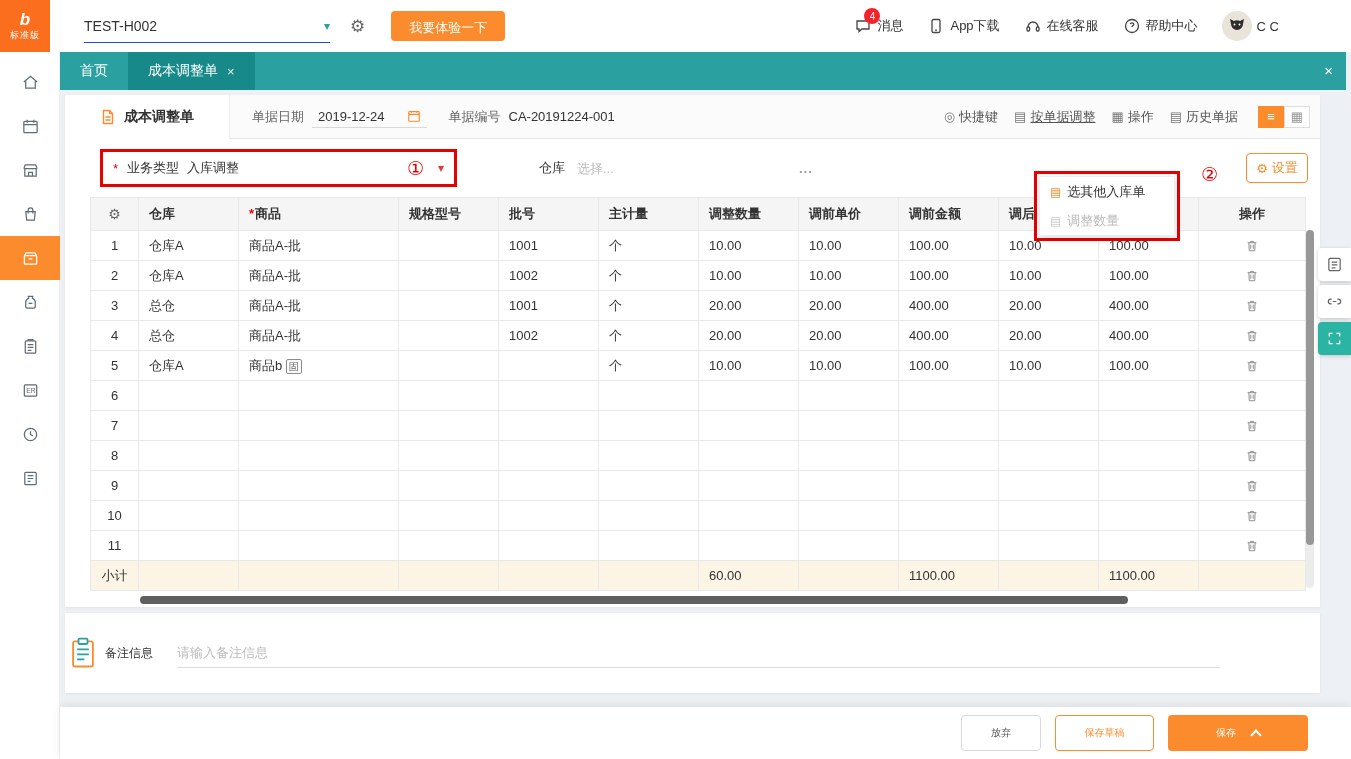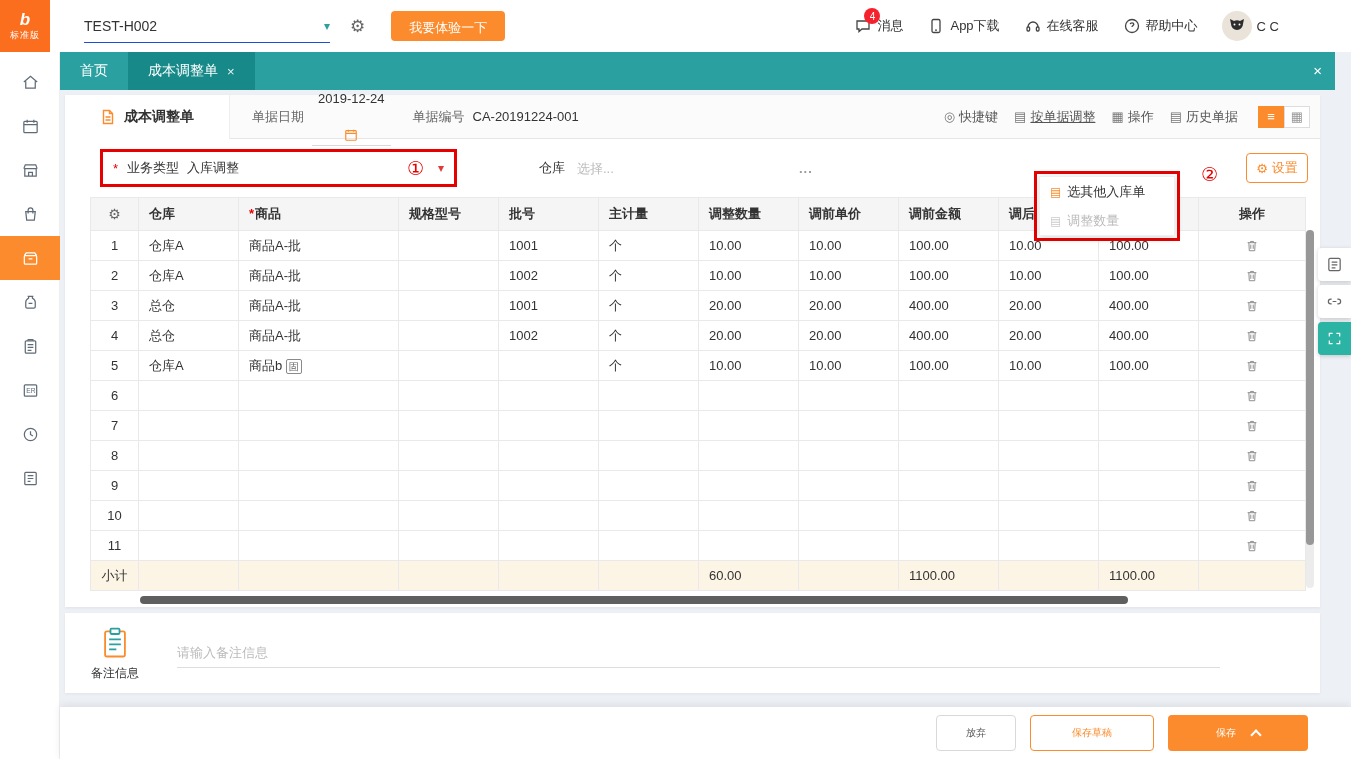--- a/index.html
+++ b/index.html
@@ -16,21 +16,21 @@
   .chev-teal { color:#2ba0a0; font-size:12px; }
   .top-gear { margin-left:20px; font-size:17px; color:#666; cursor:pointer; }
   .exp-btn { margin-left:26px; height:30px; padding:8px 18px; background:#fb8b2c; color:#fff; border:none; border-radius:4px; font-size:13px; cursor:pointer; }
   .top-right { margin-left:auto; margin-right:72px; display:flex; align-items:center; gap:24px; }
   .top-item { display:flex; align-items:center; gap:5px; color:#333; cursor:pointer; position:relative; font-size:13px; }
   .ti-ic { width:18px; height:18px; stroke:#444; fill:none; stroke-width:1.3; }
   .badge { position:absolute; top:-9px; left:10px; min-width:16px; height:16px; border-radius:8px; background:#f5222d; color:#fff; font-size:10px; display:flex; align-items:center; justify-content:center; padding:0 3px; }
   .avatar { width:30px; height:30px; border-radius:50%; background:#e9e3da; display:flex; align-items:center; justify-content:center; overflow:hidden; cursor:pointer; }
 
   
-  .tabbar { position:absolute; left:60px; top:52px; right:16px; height:38px; background:#2ba0a0; display:flex; align-items:stretch; z-index:4; }
+  .tabbar { position:absolute; left:60px; top:52px; right:5px; height:38px; background:#2ba0a0; display:flex; align-items:stretch; z-index:4; }
   .tab { display:flex; align-items:center; padding:0 20px; color:#fff; font-size:14px; cursor:pointer; }
   .tab.active { background:#178989; gap:9px; }
   .tab-close { font-size:13px; opacity:.9; }
   .bar-close { position:absolute; right:13px; top:10px; color:#fff; font-size:15px; cursor:pointer; }
 
   
   .sidebar { position:absolute; left:0; top:52px; width:60px; bottom:0; background:#fff; border-right:1px solid #eee; z-index:3; }
   .side-item { width:60px; height:44px; display:flex; align-items:center; justify-content:center; cursor:pointer; }
   .side-item svg { width:19px; height:19px; stroke:#5f6b77; fill:none; stroke-width:1.3; }
   .side-item.active { background:#fb8b2c; }
@@ -39,21 +39,21 @@
 
   
   .main { position:absolute; left:60px; top:90px; right:0; bottom:0; background:#edf0f4; }
   .card { background:#fff; box-shadow:0 1px 3px rgba(0,0,0,.06); margin:5px 31px 0 5px; position:relative; }
 
   
   .doc-tab-row { height:44px; display:flex; align-items:center; border-bottom:1px solid #e6e6e6; background:#fbfbfb; }
   .doc-tab { width:165px; height:44px; background:#fff; border-right:1px solid #eee; display:flex; align-items:center; justify-content:center; gap:8px; font-weight:bold; font-size:14px; }
   .doc-ic { width:16px; height:16px; stroke:#fb8b2c; fill:none; stroke-width:1.4; }
   .fld-label { color:#666; margin-left:22px; }
-  .date-box { display:flex; align-items:center; gap:22px; border-bottom:1px solid #d9d9d9; padding:3px 6px; margin-left:8px;flex-direction:column; }
+  .date-box { display:flex; gap:22px; border-bottom:1px solid #d9d9d9; padding:3px 6px; margin-left:8px; }
   .cal-ic { width:14px; height:14px; stroke:#fb8b2c; fill:none; stroke-width:1.3; }
   .fld-value { color:#333; }
   .toolbar { margin-left:auto; display:flex; align-items:center; gap:16px; color:#555; margin-right:10px; }
   .tb-item { display:flex; align-items:center; gap:4px; cursor:pointer; font-size:13px; }
   .tb-item.u { text-decoration:underline; }
   .tb-ic { font-size:13px; color:#777; }
   .view-toggle { display:flex; margin-left:4px; }
   .vt-btn { width:26px; height:22px; display:flex; align-items:center; justify-content:center; border:1px solid #fb8b2c; cursor:pointer; font-size:13px; }
   .vt-btn.on { background:#fb8b2c; color:#fff; }
   .vt-btn.off { background:#fff; color:#999; border-color:#ddd; }
@@ -90,31 +90,31 @@
   .gear-glyph { font-size:14px; color:#666; cursor:pointer; }
   .trash { width:14px; height:14px; stroke:#8a8a8a; fill:none; stroke-width:1.1; cursor:pointer; vertical-align:middle; }
   .subtotal-row td { background:#fcf4e4; font-weight:normal; }
   .pbadge { display:inline-block; border:1px solid #8a8a8a; color:#666; font-size:10px; line-height:13px; padding:0 2px; border-radius:2px; font-weight:normal; }
   .hthumb { position:absolute; left:50px; bottom:3px; width:988px; height:8px; background:#5f5f5f; border-radius:4px; cursor:pointer; }
   .vscroll { position:absolute; top:33px; right:-9px; width:8px; height:calc(100% - 52px); background:#ececec; border-radius:4px; }
   .vthumb { position:absolute; top:0; left:0; width:8px; height:88%; background:#979797; border-radius:4px; cursor:pointer; }
 
   
   .remarks-card { height:80px; display:flex; align-items:center; margin-top:6px; }
-  .remarks-left { width:100px; display:flex; flex-direction:column; align-items:center; gap:4px; }
+  .remarks-left { width:100px; display:flex; flex-direction:row; align-items:center; gap:4px; }
   .remarks-ic { width:36px; height:36px; }
   .remarks-label { font-size:12px; color:#333; }
   .remarks-input { flex:1; margin-left:12px; margin-right:100px; border:none; border-bottom:1px solid #ddd; outline:none; height:30px; font-size:13px; background:transparent; }
   .remarks-input::placeholder { color:#bbb; }
 
   
   .footer { position:absolute; left:0; right:0; bottom:0; height:52px; background:#fff; box-shadow:0 -2px 8px rgba(0,0,0,.08); display:flex; align-items:center; justify-content:flex-end; gap:14px; padding-right:43px; z-index:6; }
   .btn { height:36px; border-radius:4px; font-size:10px; cursor:pointer; display:flex; align-items:center; justify-content:center; }
   .btn-discard { width:80px; background:#fff; border:1px solid #d9d9d9; color:#555; }
-  .btn-draft { width:124px; background:#fff; border:1px solid #fb8b2c; color:#fb8b2c; }
+  .btn-draft { width:99px; background:#fff; border:1px solid #fb8b2c; color:#fb8b2c; }
   .btn-save { width:140px; background:#fb8b2c; border:none; color:#fff; gap:0; }
   .caret-up { width:8px; height:8px; border-left:2px solid #fff; border-top:2px solid #fff; transform:rotate(45deg); margin-left:16px; margin-top:4px; }
 
   
   .float-tools { position:absolute; right:0; top:248px; z-index:30; display:flex; flex-direction:column; gap:4px; }
   .float-btn { width:33px; height:33px; background:#fff; box-shadow:0 1px 4px rgba(0,0,0,.18); border-radius:4px 0 0 4px; display:flex; align-items:center; justify-content:center; cursor:pointer; }
   .float-btn svg { width:17px; height:17px; stroke:#666; fill:none; stroke-width:1.3; }
   .float-btn.active { background:#2bb3a3; }
   .float-btn.active svg { stroke:#fff; }
 </style>

